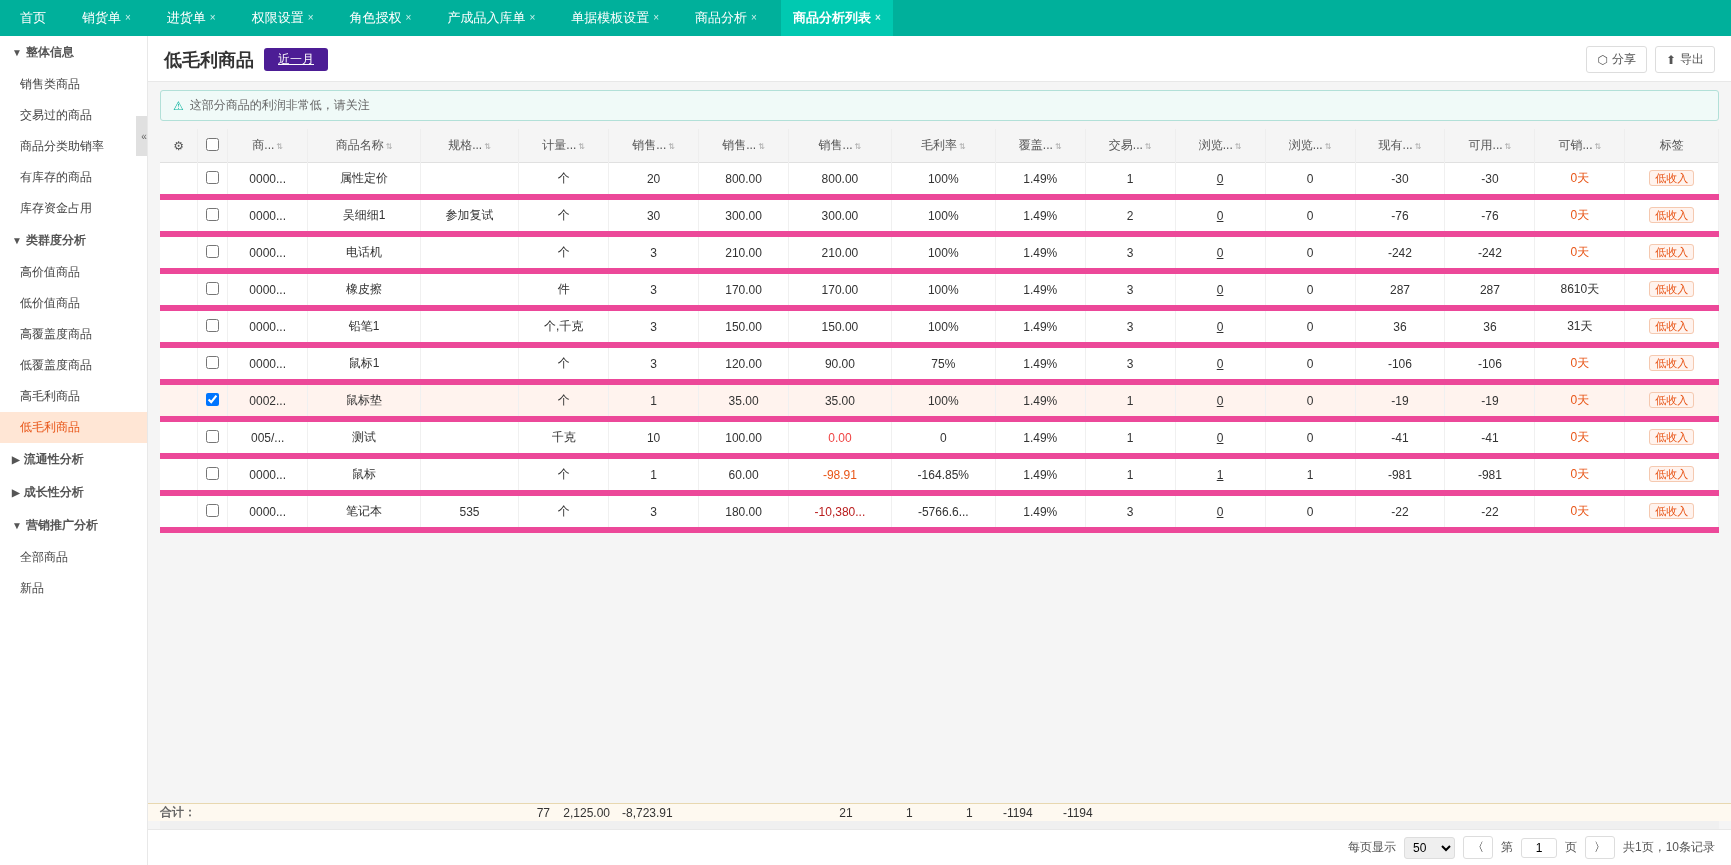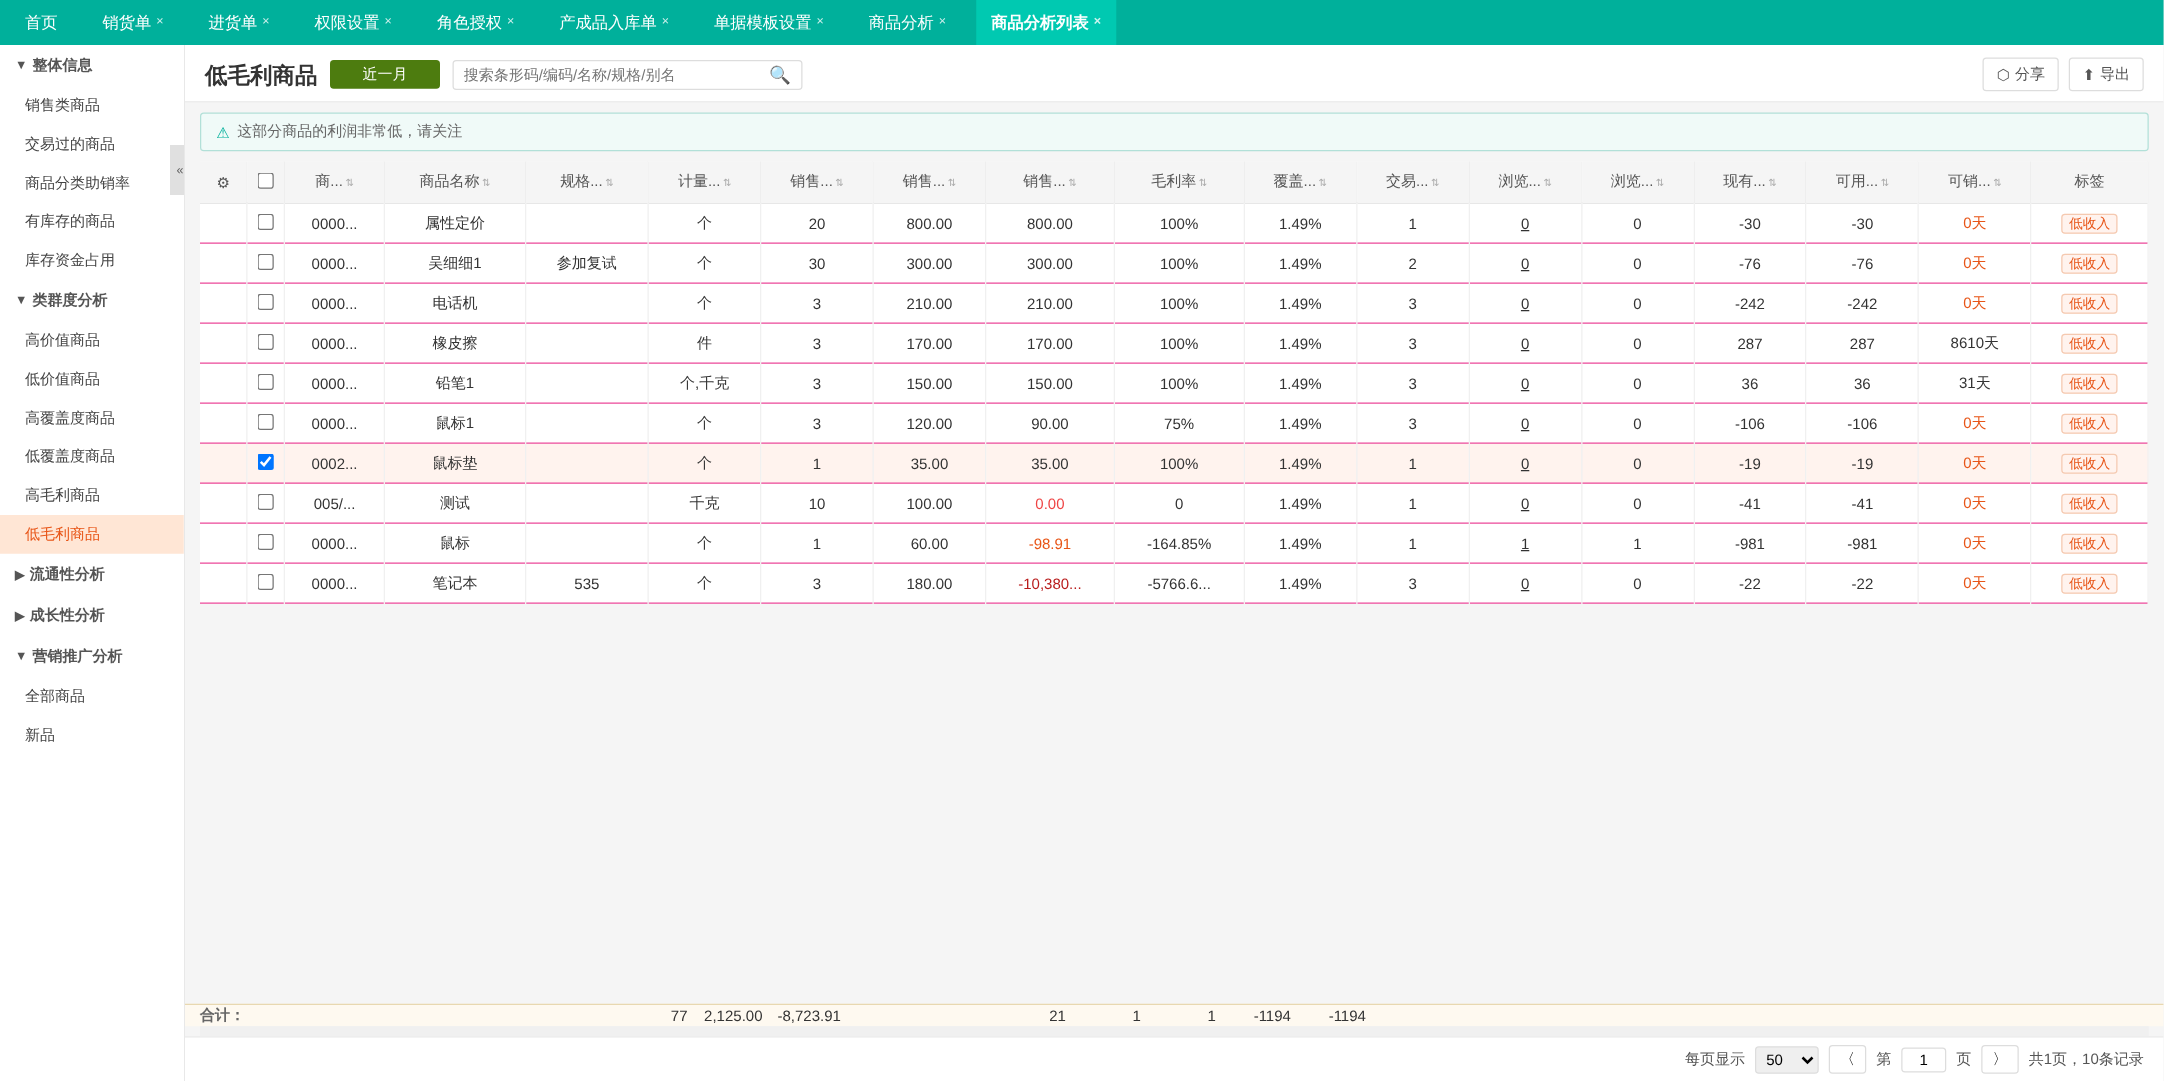--- a/index.html
+++ b/index.html
@@ -95,27 +95,28 @@
       background: #fff;
       border-bottom: 1px solid #e8e8e8;
       gap: 10px;
     }
     .page-title {
       font-size: 18px;
       font-weight: bold;
       color: #333;
     }
     .date-filter-btn {
-      background: #4d7c0f;
+      background: #4c1d95;
       color: #fff;
       border: none;
       border-radius: 3px;
-      padding: 3px 26px;
+      padding: 3px 14px;
       font-size: 12px;
       cursor: pointer;
+      text-decoration: underline;
     }
     .search-box {
       display: flex;
       align-items: center;
       border: 1px solid #ddd;
       border-radius: 3px;
       padding: 3px 8px;
       background: #fff;
       flex: 1;
       max-width: 280px;
@@ -184,21 +185,21 @@
       font-weight: normal;
       color: #555;
       border-right: 1px solid #eee;
       white-space: nowrap;
       position: sticky;
       top: 0;
       background: #f5f5f5;
       z-index: 1;
     }
     thead th .sort-icons { font-size: 8px; color: #aaa; margin-left: 2px; }
-    tbody tr { border-bottom: 1px solid #ec4899; }
+    tbody tr { border-bottom: 6px solid #ec4899; }
     tbody tr.selected { background: #fff3ee; margin-top: 48px; }
     tbody td {
       padding: 7px 6px;
       text-align: center;
       color: #333;
       border-right: 1px solid #f0f0f0;
       white-space: nowrap;
     }
     .tag-badge {
       background: #fff3ee;
@@ -384,24 +385,20 @@
     <div class="sidebar-item">
       <span>新品</span>
     </div>
   </div>
 
   <div class="content-area">
 
     <div class="page-header">
       <h2 class="page-title">低毛利商品</h2>
       <button class="date-filter-btn">近一月</button>
-      <div class="search-box">
-        <input type="text" placeholder="搜索条形码/编码/名称/规格/别名" style="">
-        <span class="search-icon">🔍</span>
-      </div>
       <div class="header-actions">
         <button class="action-btn">
           <span>⬡</span>
           <span>分享</span>
         </button>
         <button class="action-btn">
           <span>⬆</span>
           <span>导出</span>
         </button>
       </div>

